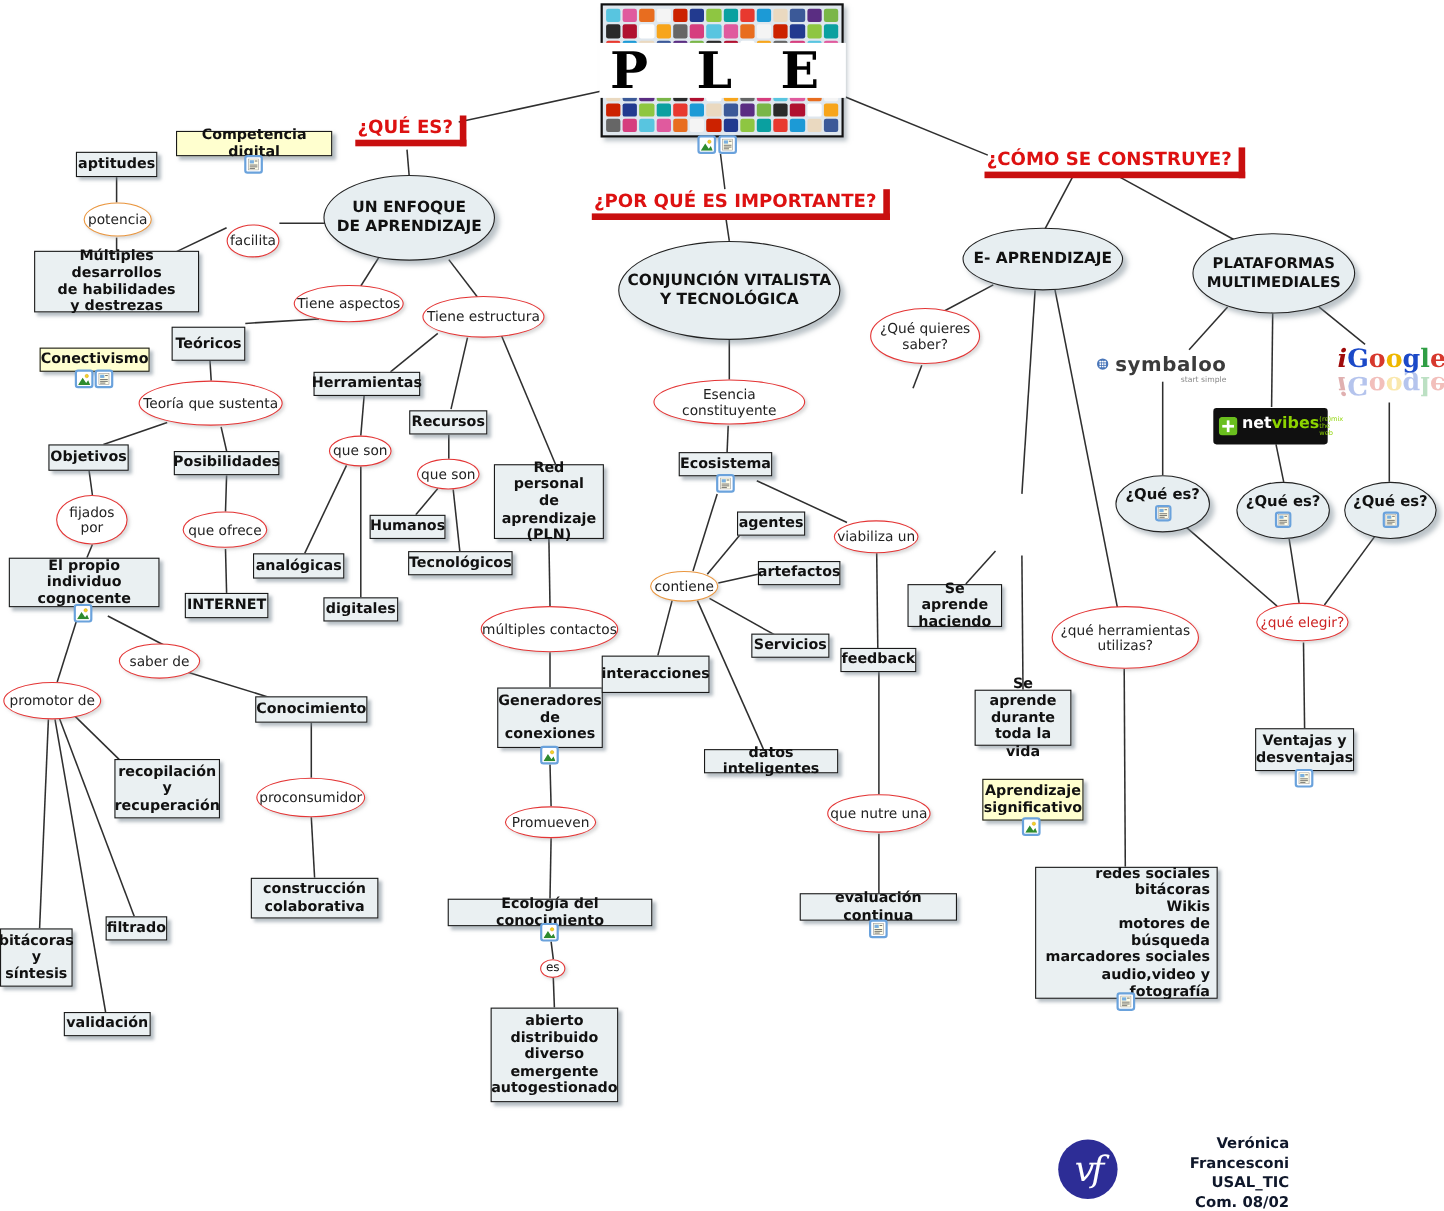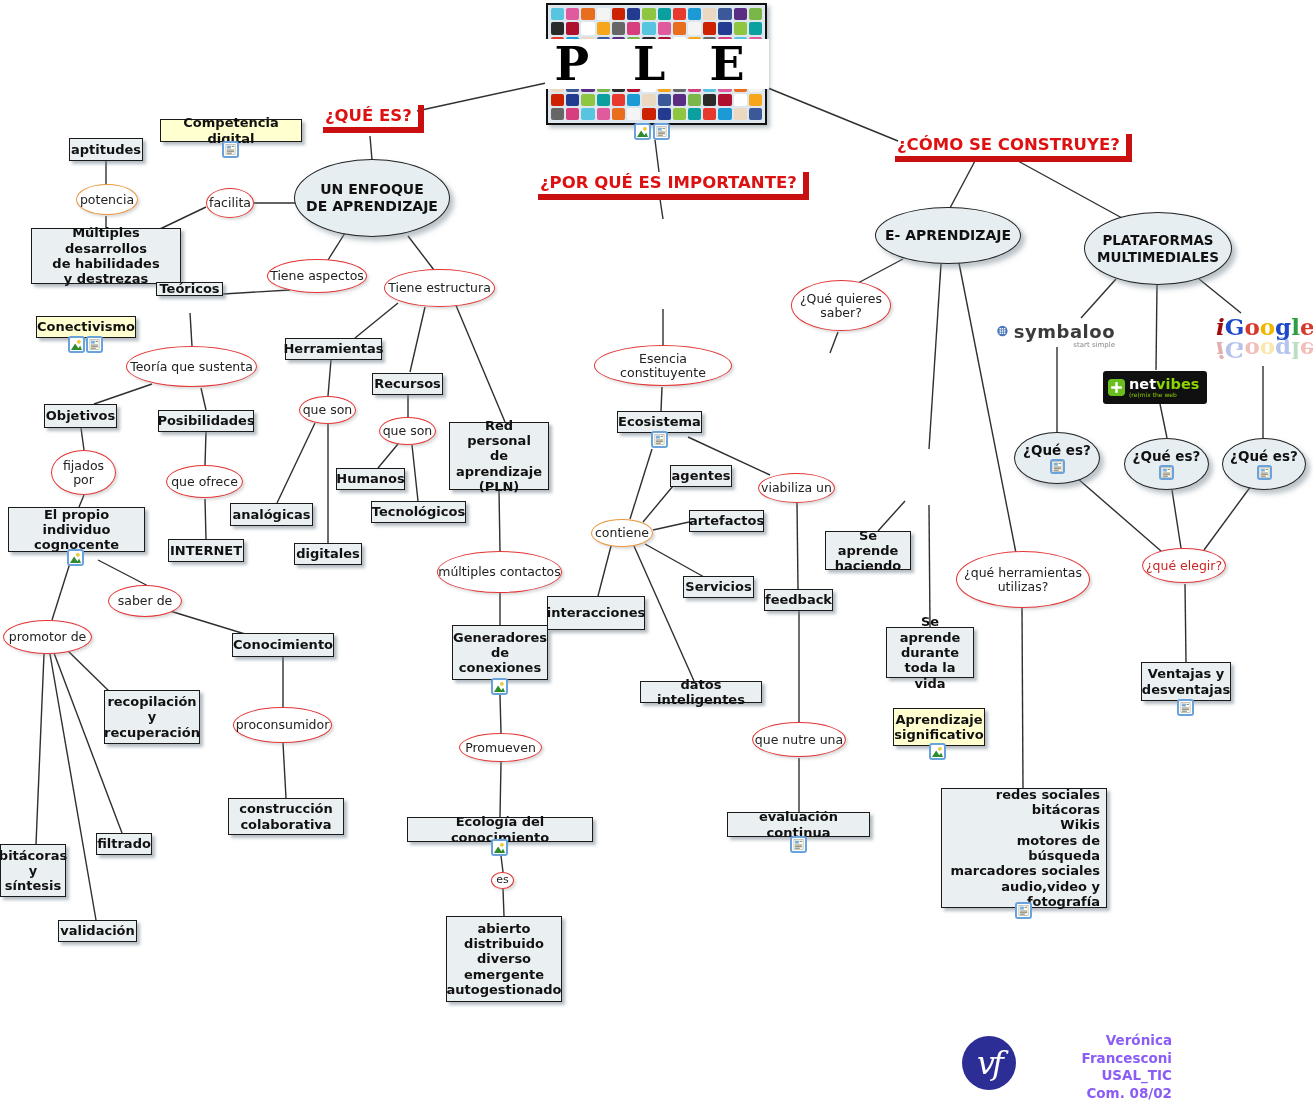--- a/index.html
+++ b/index.html
@@ -42,35 +42,35 @@
   
   .symbaloo{position:absolute;left:997px;top:318px;width:118px;z-index:2;}
   .symb-row{display:flex;align-items:center;gap:6px;}
   .symb-row svg{width:26px;height:26px;}
   .symb-word{font-size:18px;font-weight:bold;color:#3b3b3b;letter-spacing:.5px;}
   .symb-tag{display:block;text-align:right;font-size:7px;color:#888;margin-top:-3px;}
   .netvibes{position:absolute;left:1103px;top:371px;width:104px;height:33px;background:#101010;
             border-radius:3px;display:flex;align-items:center;gap:4px;padding:2px 5px;
             box-sizing:border-box;z-index:2;}
   .netvibes svg{width:17px;height:17px;flex:0 0 auto;}
-  .nv-txt{display:flex;flex-direction:column;line-height:1;}
+  .nv-txt{display:flex;flex-direction:row;line-height:1;}
   .nv-word{font-size:14.5px;font-weight:bold;}
   .nv-word .nv-net{color:#fff;}
   .nv-word .nv-vibes{color:#8dd400;}
   .nv-tag{font-size:6px;color:#8dd400;margin-top:1px;}
   .igoogle{position:absolute;left:1216px;top:315px;width:96px;text-align:center;z-index:2;}
   .ig-text{font-family:"DejaVu Serif",serif;font-size:23px;font-weight:bold;line-height:1;display:block;}
   .ig-reflect{font-family:"DejaVu Serif",serif;font-size:23px;font-weight:bold;line-height:1;display:block;
               transform:scaleY(-1);opacity:.32;margin-top:1px;}
   
   .vf-circle{position:absolute;left:962px;top:1036px;width:54px;height:54px;border-radius:50%;
              background:#2d2d96;color:#fff;display:flex;align-items:center;justify-content:center;
              font-family:"DejaVu Serif",serif;font-style:italic;font-size:32px;z-index:2;letter-spacing:-3px;}
   .sig-text{position:absolute;left:1012px;top:1032px;width:160px;text-align:right;font-weight:bold;
-            font-size:13.5px;line-height:1.3;color:#8b5cf6;white-space:pre-line;z-index:2;}
+            font-size:13.5px;line-height:1.3;color:#0f172a;white-space:pre-line;z-index:2;}
 </style>
 </head>
 <body>
 
 <div id="canvas">
 
   <svg id="wires" width="1313" height="1101">
     <g stroke="#2f2f2f" stroke-width="1.4">
       <line x1="546" y1="83" x2="417" y2="111"></line>
         <line x1="655" y1="140" x2="659" y2="172"></line>
@@ -283,20 +283,22 @@
         <line x1="2.2" y1="10.1" x2="7.4" y2="10.1" stroke="#555" stroke-width="0.8"></line>
       </svg>
     </span>
 
   <div class="hdr" style="left:323px;top:105px">¿QUÉ ES?</div>
   <div class="hdr" style="left:538px;top:172px">¿POR QUÉ ES IMPORTANTE?</div>
   <div class="hdr" style="left:895px;top:134px">¿CÓMO SE CONSTRUYE?</div>
 
   <div class="ell" style="left:294px;top:159px;width:156px;height:78px;font-size:14px">UN ENFOQUE
 DE APRENDIZAJE</div>
+  <div class="ell" style="left:562px;top:219px;width:202px;height:90px;font-size:14px">CONJUNCIÓN VITALISTA
+Y TECNOLÓGICA</div>
   <div class="ell" style="left:875px;top:207px;width:146px;height:57px;font-size:14px">E- APRENDIZAJE</div>
   <div class="ell" style="left:1084px;top:212px;width:148px;height:73px;font-size:13.5px">PLATAFORMAS
 MULTIMEDIALES</div>
   <div class="ell" style="left:1014px;top:432px;width:86px;height:52px">
     <span>¿Qué es?</span>
     <span class="nicon inl"><svg viewBox="0 0 12 12">
           <rect x="1" y="0.5" width="10" height="11" fill="#fffde8" stroke="#999" stroke-width="0.6"></rect>
           <rect x="2.2" y="1.8" width="4.2" height="3.2" fill="#7ab0e0"></rect>
           <line x1="7.2" y1="2.6" x2="9.8" y2="2.6" stroke="#555" stroke-width="0.8"></line>
           <line x1="2.2" y1="6.6" x2="9.8" y2="6.6" stroke="#555" stroke-width="0.8"></line>
@@ -335,21 +337,21 @@
         <rect x="2.2" y="1.8" width="4.2" height="3.2" fill="#7ab0e0"></rect>
         <line x1="7.2" y1="2.6" x2="9.8" y2="2.6" stroke="#555" stroke-width="0.8"></line>
         <line x1="2.2" y1="6.6" x2="9.8" y2="6.6" stroke="#555" stroke-width="0.8"></line>
         <line x1="2.2" y1="8.4" x2="9.8" y2="8.4" stroke="#555" stroke-width="0.8"></line>
         <line x1="2.2" y1="10.1" x2="7.4" y2="10.1" stroke="#555" stroke-width="0.8"></line>
       </svg>
     </span>
   <div class="box" style="left:31px;top:228px;width:150px;height:56px">Múltiples desarrollos
 de habilidades
 y destrezas</div>
-  <div class="box" style="left:156px;top:282px;width:67px;height:14px">Teóricos</div>
+  <div class="box" style="left:156px;top:297px;width:67px;height:31px">Teóricos</div>
   <div class="box yellow" style="left:36px;top:316px;width:100px;height:22px">Conectivismo</div>
   <span class="nicon" style="left:68px;top:336px">
       <svg viewBox="0 0 12 12">
         <rect width="12" height="12" fill="#fff"></rect>
         <circle cx="8.6" cy="3.1" r="1.7" fill="#f5d327" stroke="#c9960a" stroke-width="0.4"></circle>
         <path d="M0 12 L4.5 4.8 L8 10 L10 7.4 L12 12 Z" fill="#2e8b2e"></path>
       </svg>
     </span>
   <span class="nicon" style="left:86px;top:336px">
       <svg viewBox="0 0 12 12">
@@ -484,21 +486,21 @@
         <rect x="1" y="0.5" width="10" height="11" fill="#fffde8" stroke="#999" stroke-width="0.6"></rect>
         <rect x="2.2" y="1.8" width="4.2" height="3.2" fill="#7ab0e0"></rect>
         <line x1="7.2" y1="2.6" x2="9.8" y2="2.6" stroke="#555" stroke-width="0.8"></line>
         <line x1="2.2" y1="6.6" x2="9.8" y2="6.6" stroke="#555" stroke-width="0.8"></line>
         <line x1="2.2" y1="8.4" x2="9.8" y2="8.4" stroke="#555" stroke-width="0.8"></line>
         <line x1="2.2" y1="10.1" x2="7.4" y2="10.1" stroke="#555" stroke-width="0.8"></line>
       </svg>
     </span>
 
   <div class="lnk orange" style="left:76px;top:184px;width:62px;height:31px">potencia</div>
-  <div class="lnk" style="left:206px;top:188px;width:48px;height:30px">facilita</div>
+  <div class="lnk" style="left:206px;top:204px;width:48px;height:30px">facilita</div>
   <div class="lnk" style="left:267px;top:259px;width:100px;height:34px">Tiene aspectos</div>
   <div class="lnk" style="left:384px;top:269px;width:111px;height:38px">Tiene estructura</div>
   <div class="lnk" style="left:126px;top:346px;width:131px;height:41px">Teoría que sustenta</div>
   <div class="lnk" style="left:299px;top:396px;width:57px;height:28px">que son</div>
   <div class="lnk" style="left:379px;top:417px;width:57px;height:28px">que son</div>
   <div class="lnk" style="left:51px;top:450px;width:65px;height:45px">fijados
 por</div>
   <div class="lnk" style="left:166px;top:465px;width:77px;height:33px">que ofrece</div>
   <div class="lnk" style="left:437px;top:551px;width:125px;height:42px">múltiples contactos</div>
   <div class="lnk" style="left:108px;top:585px;width:74px;height:32px">saber de</div>

